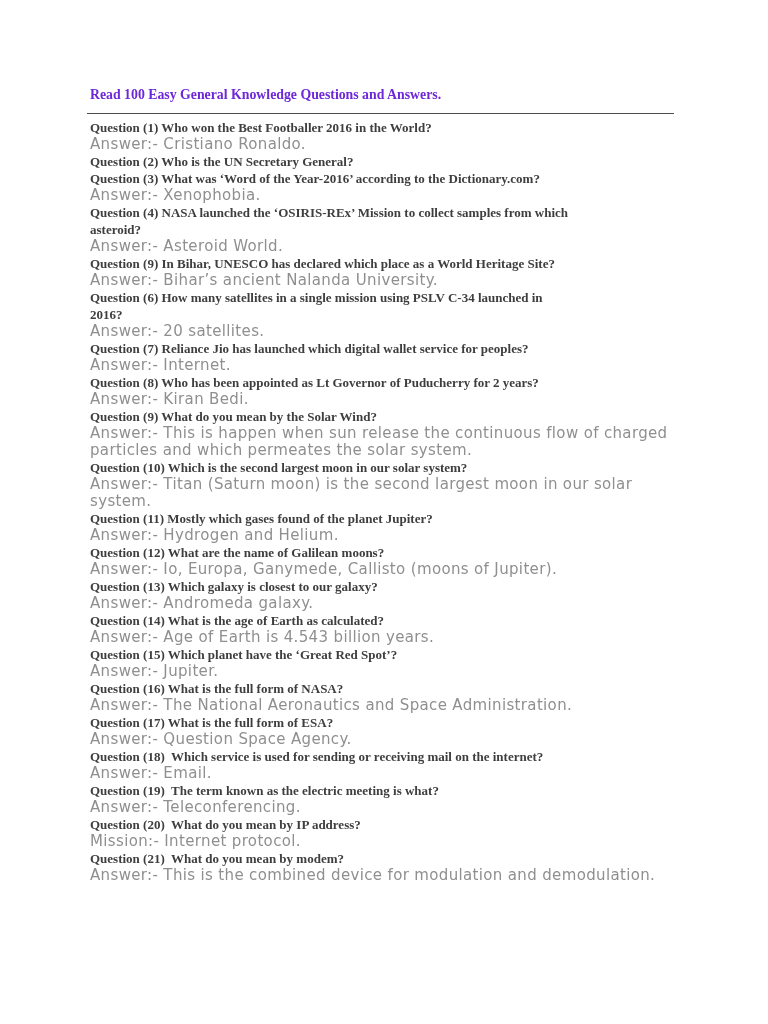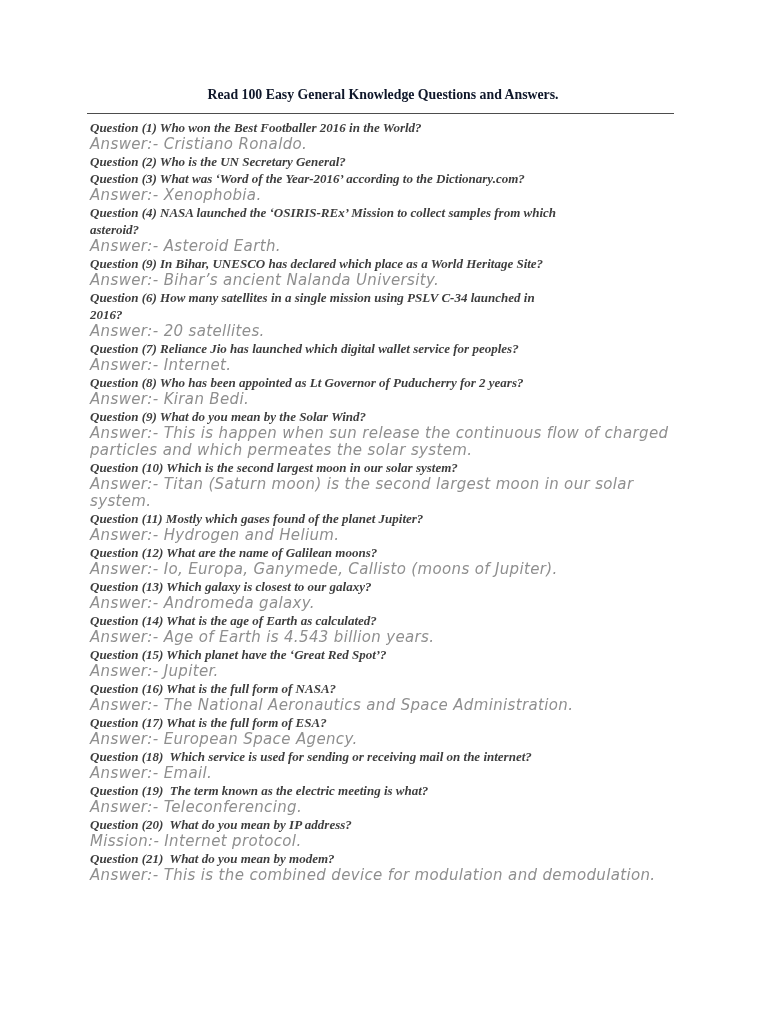--- a/index.html
+++ b/index.html
@@ -18,36 +18,35 @@
     height: 1024px;
     padding: 86px 92px 0 90px;
     background: #ffffff;
   }
   .doc-title {
     margin: 0 0 10px 0;
     font-family: "Liberation Serif", serif;
     font-weight: bold;
     font-size: 13.8px;
     line-height: 17px;
-    color: #0f172a;
-    text-align: center;
+    color: #6d28d9;
+    text-align: left;
     white-space: pre-wrap;
   }
   .title-rule {
     height: 0;
     border: none;
     border-top: 1.5px solid #4d4d4d;
     margin: 0 0 5px -3px;
     width: calc(100% + 1px);
   }
   .qa-list p {
     margin: 0;
     line-height: 17px;
     white-space: pre-wrap;
-    font-style: italic;
   }
   .question {
     font-family: "Liberation Serif", serif;
     font-weight: bold;
     font-size: 13px;
     color: #3e3e3e;
   }
   .answer {
     font-family: "DejaVu Sans", sans-serif;
     font-size: 15px;
@@ -62,21 +61,21 @@
   <h1 class="doc-title">Read 100 Easy General Knowledge Questions and Answers.</h1>
   <div class="title-rule"></div>
   <div class="qa-list" id="qa-list">
       <p class="question">Question (1) Who won the Best Footballer 2016 in the World?</p>
       <p class="answer">Answer:- Cristiano Ronaldo.</p>
       <p class="question">Question (2) Who is the UN Secretary General?</p>
       <p class="question">Question (3) What was ‘Word of the Year-2016’ according to the Dictionary.com?</p>
       <p class="answer">Answer:- Xenophobia.</p>
       <p class="question">Question (4) NASA launched the ‘OSIRIS-REx’ Mission to collect samples from which
 asteroid?</p>
-      <p class="answer">Answer:- Asteroid Earth.</p>
+      <p class="answer">Answer:- Asteroid World.</p>
       <p class="question">Question (9) In Bihar, UNESCO has declared which place as a World Heritage Site?</p>
       <p class="answer">Answer:- Bihar’s ancient Nalanda University.</p>
       <p class="question">Question (6) How many satellites in a single mission using PSLV C-34 launched in
 2016?</p>
       <p class="answer">Answer:- 20 satellites.</p>
       <p class="question">Question (7) Reliance Jio has launched which digital wallet service for peoples?</p>
       <p class="answer">Answer:- Internet.</p>
       <p class="question">Question (8) Who has been appointed as Lt Governor of Puducherry for 2 years?</p>
       <p class="answer">Answer:- Kiran Bedi.</p>
       <p class="question">Question (9) What do you mean by the Solar Wind?</p>
@@ -91,21 +90,21 @@
       <p class="answer">Answer:- Io, Europa, Ganymede, Callisto (moons of Jupiter).</p>
       <p class="question">Question (13) Which galaxy is closest to our galaxy?</p>
       <p class="answer">Answer:- Andromeda galaxy.</p>
       <p class="question">Question (14) What is the age of Earth as calculated?</p>
       <p class="answer">Answer:- Age of Earth is 4.543 billion years.</p>
       <p class="question">Question (15) Which planet have the ‘Great Red Spot’?</p>
       <p class="answer">Answer:- Jupiter.</p>
       <p class="question">Question (16) What is the full form of NASA?</p>
       <p class="answer">Answer:- The National Aeronautics and Space Administration.</p>
       <p class="question">Question (17) What is the full form of ESA?</p>
-      <p class="answer">Answer:- European Space Agency.</p>
+      <p class="answer">Answer:- Question Space Agency.</p>
       <p class="question">Question (18)  Which service is used for sending or receiving mail on the internet?</p>
       <p class="answer">Answer:- Email.</p>
       <p class="question">Question (19)  The term known as the electric meeting is what?</p>
       <p class="answer">Answer:- Teleconferencing.</p>
       <p class="question">Question (20)  What do you mean by IP address?</p>
       <p class="answer">Mission:- Internet protocol.</p>
       <p class="question">Question (21)  What do you mean by modem?</p>
       <p class="answer">Answer:- This is the combined device for modulation and demodulation.</p>
     </div>
 </div>

